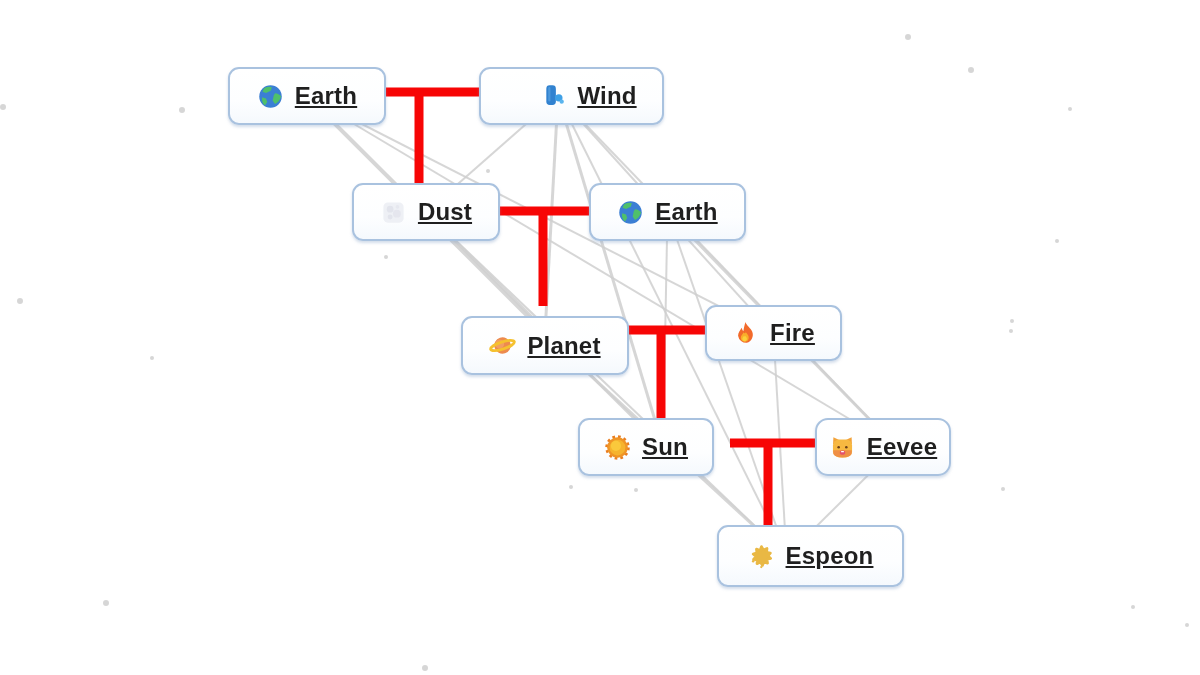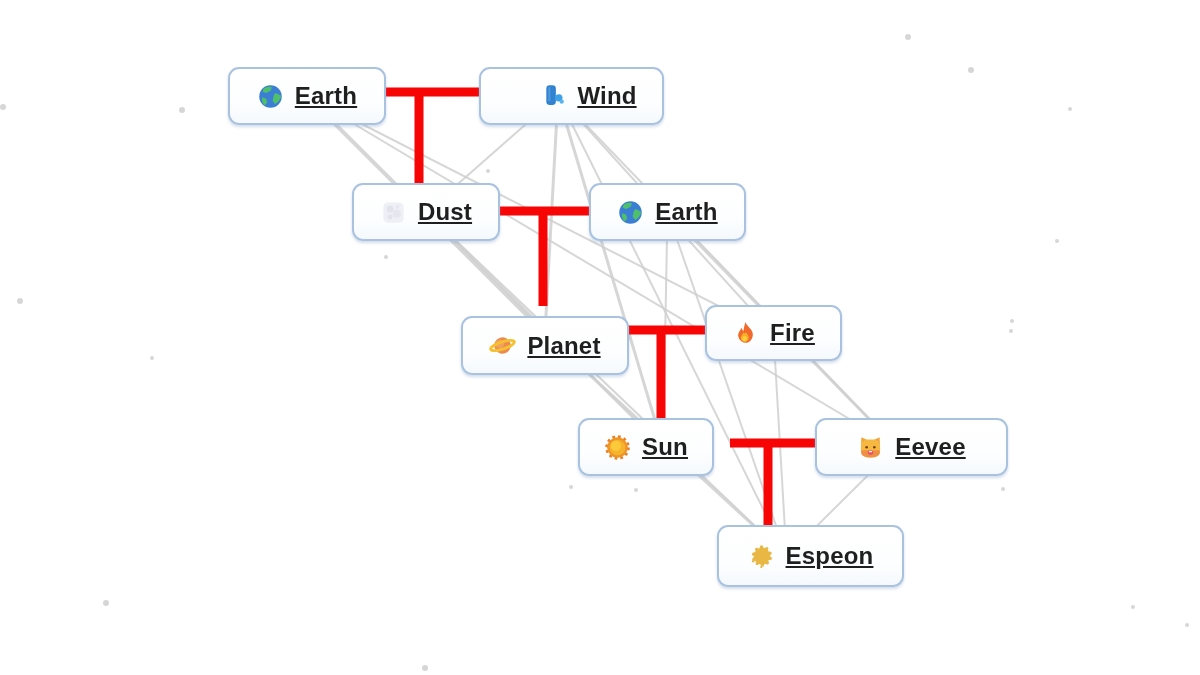--- a/index.html
+++ b/index.html
@@ -176,21 +176,21 @@
         <span class="icon">
           <svg viewBox="0 0 24 24" xmlns="http://www.w3.org/2000/svg">
       <circle cx="12" cy="12" r="9.7" fill="none" stroke="#e97d20" stroke-width="2.4" stroke-dasharray="2.4 2.7"></circle>
       <circle cx="12" cy="12" r="9.2" fill="#ef9426"></circle>
       <circle cx="12" cy="12" r="7" fill="#f6b32e"></circle>
       <circle cx="10.6" cy="10.6" r="4.5" fill="#fac93c"></circle>
           </svg>
         </span>
         <span class="label">Sun</span>
       </div>
-      <div class="node" style="left: 815px; top: 418px; width: 193px; height: 58px;">
+      <div class="node" style="left: 815px; top: 418px; width: 136px; height: 58px; border-radius: 13px;">
         <span class="icon">
           <svg viewBox="0 0 24 24" xmlns="http://www.w3.org/2000/svg">
       <path d="M3.6 9.5 L3.9 2.8 L9.6 5.6 Z" fill="#f2a23a"></path>
       <path d="M20.4 9.5 L20.1 2.8 L14.4 5.6 Z" fill="#f2a23a"></path>
       <rect x="3.5" y="4.8" width="17" height="16" rx="5.5" fill="#f7b841"></rect>
       <path fill="#ef8f45" d="M3.8 14.5h16.4v1.8c0 3-2.6 4.5-8.2 4.5s-8.2-1.5-8.2-4.5z"></path>
       <circle cx="8.6" cy="11.8" r="1.15" fill="#6b3f18"></circle>
       <circle cx="15.4" cy="11.8" r="1.15" fill="#6b3f18"></circle>
       <ellipse cx="12" cy="16.6" rx="2.4" ry="1.9" fill="#e5536b"></ellipse>
       <rect x="10.7" y="15.2" width="2.6" height="1.1" rx="0.4" fill="#ffffff"></rect>

